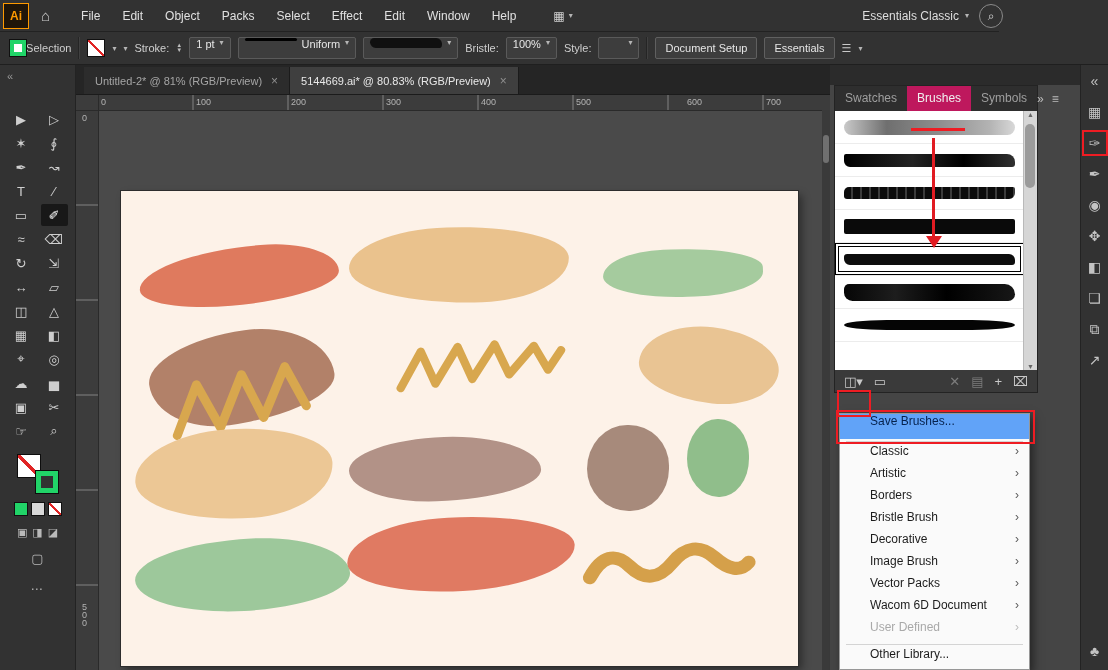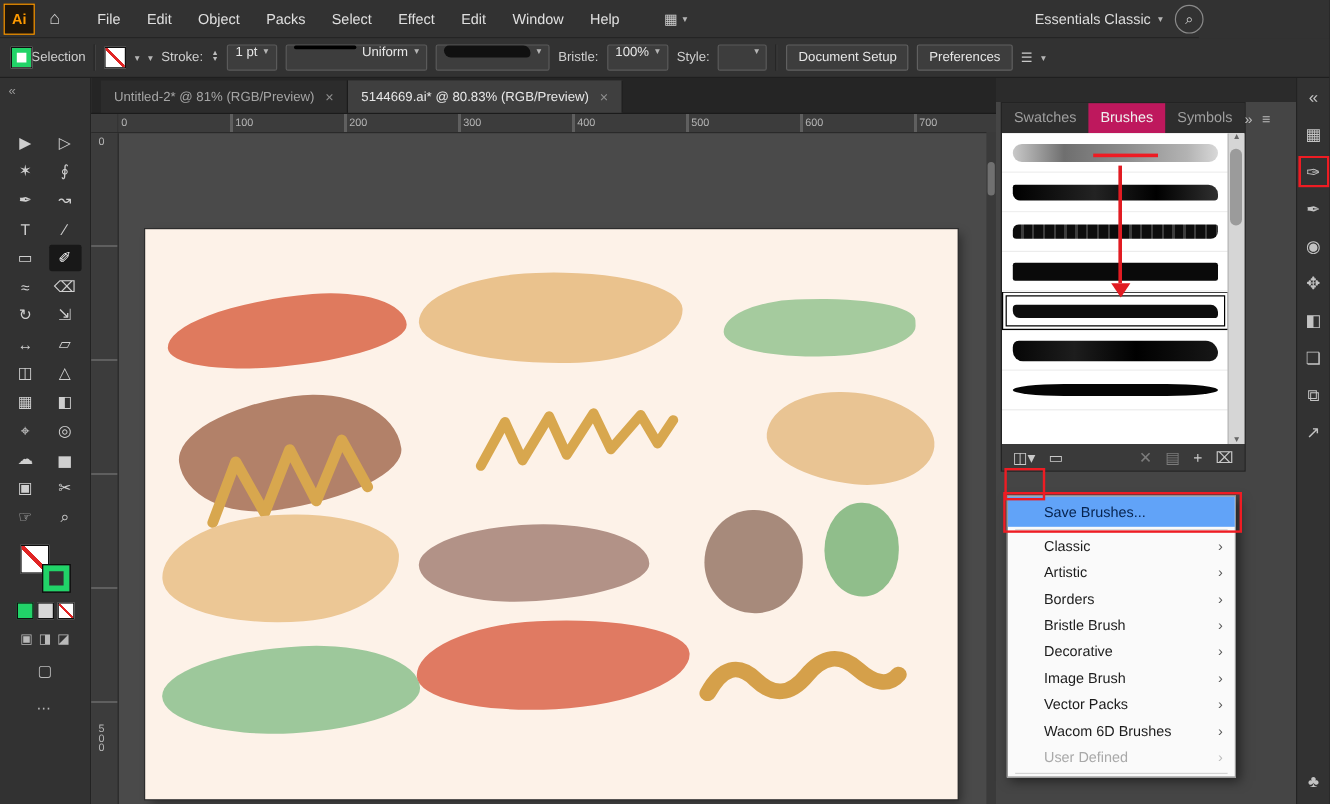--- a/index.html
+++ b/index.html
@@ -95,21 +95,21 @@
   #list-scrollbar{position:absolute;right:0;top:0;width:13px;height:259px;background:#d6d6d6;border-left:1px solid #b9b9b9;
                   display:flex;flex-direction:column;align-items:center;justify-content:space-between;color:#666;font-size:7px}
   #list-thumb{position:absolute;left:1px;top:13px;width:10px;height:64px;background:#9b9b9b;border-radius:5px}
   #panel-bar{height:22px;background:#3a3a3a;display:flex;align-items:center;gap:11px;padding:0 9px;color:#c9c9c9;box-sizing:border-box}
   .pbicon{font-size:13px;line-height:1}
   .pbicon.dim{color:#7c7c7c}
   .pb-spacer{flex:1}
   
   #menu-popup{position:absolute;left:4px;top:327px;width:191px;background:#fafafa;border:1px solid #979797;
               box-shadow:3px 4px 9px rgba(0,0,0,.5);color:#1c1c1c;font-size:12px;z-index:20;box-sizing:border-box}
-  .mitem{height:22px;display:flex;align-items:center;padding:0 10px 0 30px}
+  .mitem{height:22px;display:flex;padding:0 10px 0 30px}
   .mitem .sub{margin-left:auto;color:#5a5a5a}
   .mitem.save{height:25px;background:#61a3f8;color:#06224d}
   .mitem.dis{color:#a9a9a9}
   .mitem.dis .sub{color:#bdbdbd}
   .msep{height:1px;background:#d4d4d4;margin:2px 6px}
   
   #dock{position:absolute;left:1080px;top:65px;width:28px;height:605px;background:#323232;border-left:1px solid #232323;
         display:flex;flex-direction:column;align-items:center;gap:9px;padding-top:5px;box-sizing:border-box}
   .dicon{width:22px;height:22px;display:flex;align-items:center;justify-content:center;color:#c3c3c3;font-size:14px}
   .dicon.boxed{box-shadow:0 0 0 2px #ee1c23}
@@ -186,21 +186,21 @@
       <span>100%</span>
       <span class="dd">▾</span>
     </span>
     <span class="cb-label">Style:</span>
     <span class="cb-box">
       <span style="width:18px"></span>
       <span class="dd">▾</span>
     </span>
     <span class="cb-sep"></span>
     <span class="btn">Document Setup</span>
-    <span class="btn">Preferences</span>
+    <span class="btn">Essentials</span>
     <span style="color:#c9c9c9">☰</span>
     <span class="dd">▾</span>
   </div>
 
   <div id="toolbar">
     <span class="collapse">«</span>
     <div id="tool-grid">
         <div class="tool">▶</div>
         <div class="tool">▷</div>
         <div class="tool">✶</div>
@@ -265,21 +265,21 @@
       </div>
     <div id="rulerrow">
       <div id="corner"></div>
       <div id="h-ruler">
           <span class="htick" style="left: 2px;">0</span>
           <span class="htick" style="left: 97px;">100</span>
           <span class="htick" style="left: 192px;">200</span>
           <span class="htick" style="left: 287px;">300</span>
           <span class="htick" style="left: 382px;">400</span>
           <span class="htick" style="left: 477px;">500</span>
-          <span class="htick" style="left: 572px;">600</span>
+          <span class="htick" style="left: 588px;">600</span>
           <span class="htick" style="left: 667px;">700</span>
         </div>
     </div>
     <div id="canvasrow">
       <div id="v-ruler">
           <span class="vtick" style="top: 3px;">
             <div>0</div>
           </span>
           <span class="vtick" style="top: 492px;">
             <div>5</div>
@@ -395,29 +395,32 @@
             </div>
             <div class="mitem">
               <span>Image Brush</span>
               <span class="sub">›</span>
             </div>
             <div class="mitem">
               <span>Vector Packs</span>
               <span class="sub">›</span>
             </div>
             <div class="mitem">
-              <span>Wacom 6D Brushes</span>
+              <span>Wacom 6D Document</span>
               <span class="sub">›</span>
             </div>
             <div class="mitem dis">
               <span>User Defined</span>
               <span class="sub">›</span>
             </div>
           </div>
         <div class="msep"></div>
+        <div class="mitem">
+          <span>Other Library...</span>
+        </div>
       </div>
 
       <div id="anno-tab-underline"></div>
       <div id="anno-arrow"></div>
       <div class="anno" id="anno-lib-box"></div>
       <div class="anno" id="anno-save-box"></div>
     </div>
   </div>
 
   <div id="dock">

